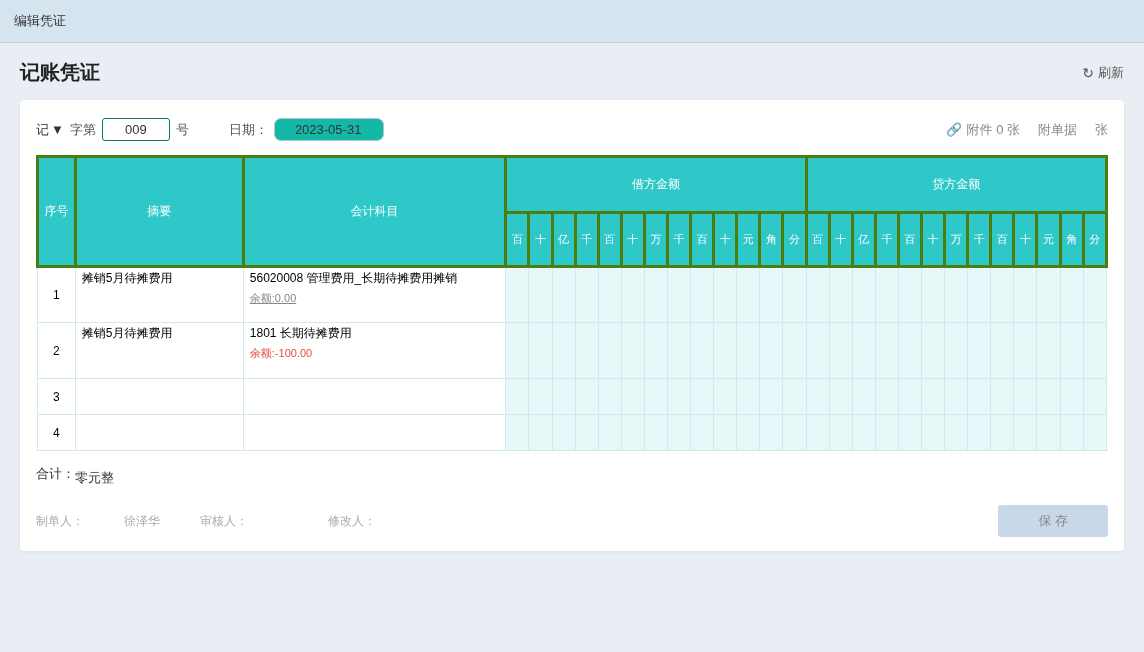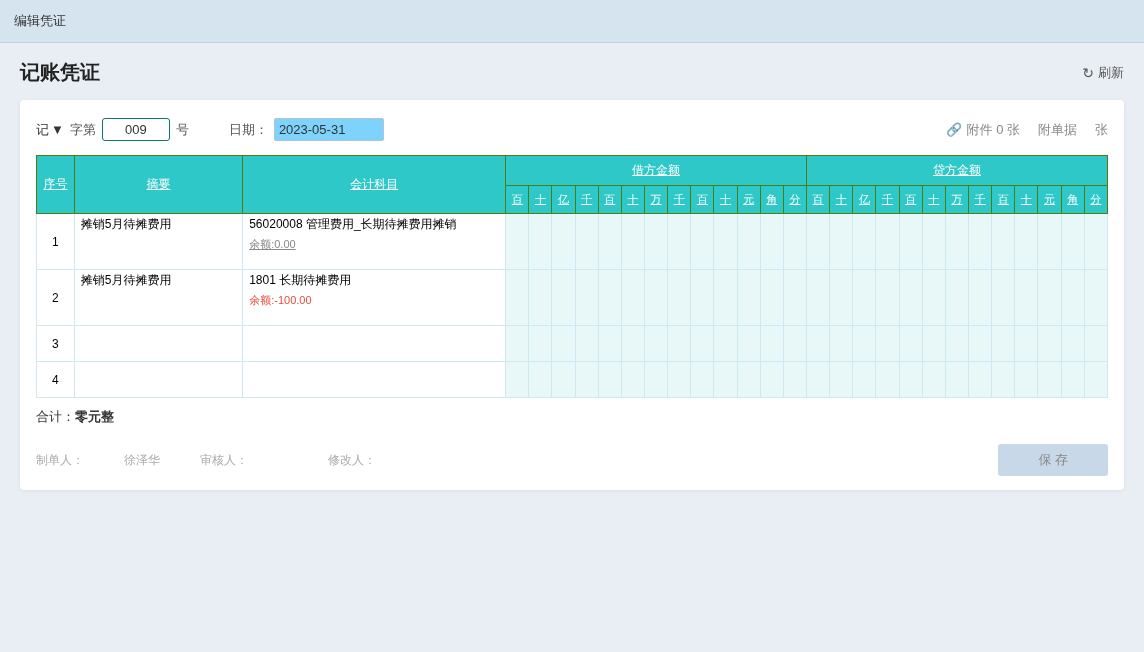--- a/index.html
+++ b/index.html
@@ -84,26 +84,26 @@
       border-radius: 3px;
       padding: 3px 8px;
       width: 68px;
       text-align: center;
       color: #333;
       font-size: 13px;
       background: #fff;
     }
     .meta-date-input {
       border: 1px solid #b0c4d8;
-      border-radius: 2px;
-      padding: 3px 4px;
+      border-radius: 7px;
+      padding: 3px 20px;
       width: 110px;
       color: #333;
       font-size: 13px;
-      background: #7dd3fc;
+      background: #14b8a6;
     }
     .meta-right {
       margin-left: auto;
       display: flex;
       align-items: center;
       gap: 18px;
       color: #888;
       font-size: 13px;
     }
     .attachment-btn {
@@ -126,25 +126,24 @@
     
     .voucher-table {
       width: 100%;
       border-collapse: collapse;
       font-size: 12px;
     }
     .voucher-table th {
       background: #2ec8c8;
       color: #fff;
       text-align: center;
-      padding: 6px 4px;
-      border: 1px solid #4d7c0f;
+      padding: 18px 4px;
+      border: 3px solid #4d7c0f;
       font-weight: normal;
       white-space: nowrap;
-      text-decoration: underline;
     }
     .voucher-table td {
       border: 1px solid #d0e8f0;
       padding: 0;
       text-align: center;
       vertical-align: middle;
       height: 28px;
     }
     .col-seq { width: 36px; }
     .col-summary { width: 160px; }
@@ -419,21 +418,21 @@
             <td class="amount-digit-col col-credit"></td>
             <td class="amount-digit-col col-credit"></td>
             <td class="amount-digit-col col-credit"></td>
             <td class="amount-digit-col col-credit"></td>
           </tr>
         </tbody>
     </table>
 
     <div class="summary-footer">
       <span>合计：</span>
-      <span style="font-weight:bold;">零元整</span>
+      <span style="font-weight:normal;margin-top:8px;">零元整</span>
     </div>
 
     <div class="footer-info">
       <span>制单人：</span>
       <span>徐泽华</span>
       <span>审核人：</span>
       <span></span>
       <span>修改人：</span>
       <span></span>
       <button class="save-btn" style="margin-left:auto;">

